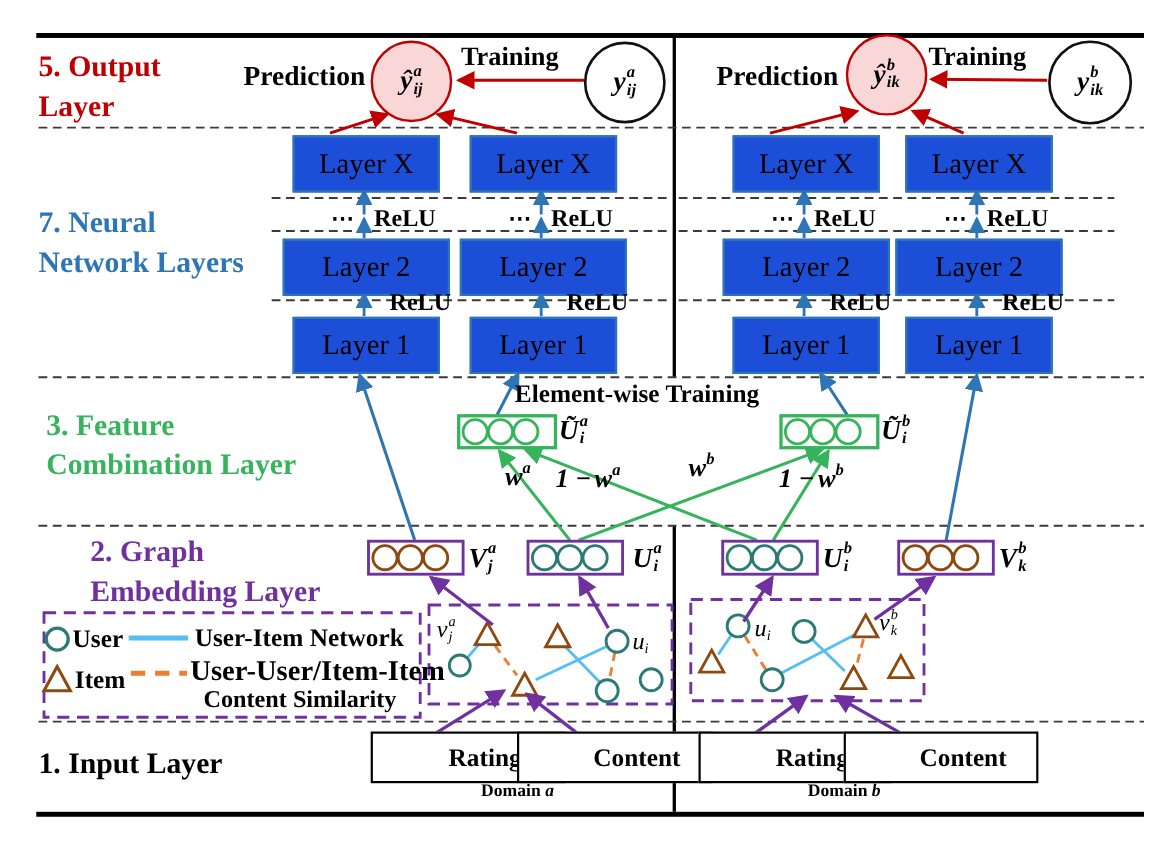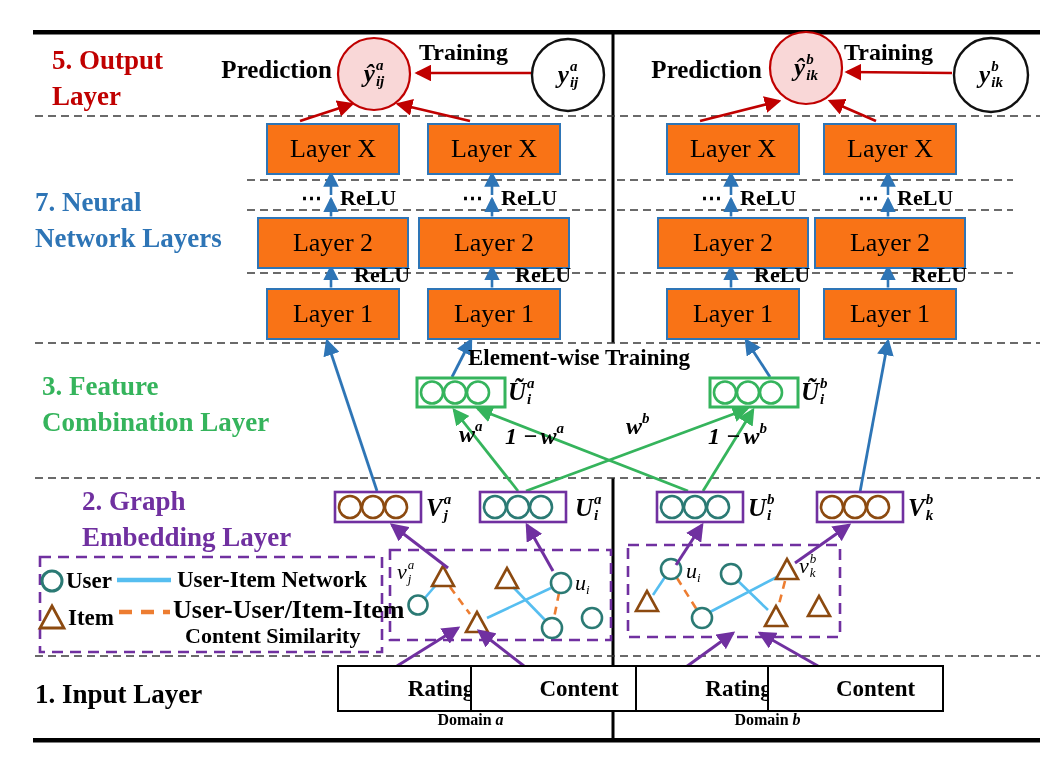--- a/index.html
+++ b/index.html
@@ -4,21 +4,21 @@
 <style>
   html,body{margin:0;padding:0;background:#fff;}
   .canvas{position:relative;width:1064px;height:774px;background:#fff;
           font-family:"Liberation Serif","DejaVu Serif",serif;overflow:hidden;}
   svg.layer{position:absolute;left:0;top:0;z-index:1;}
   .lbl{position:absolute;z-index:2;white-space:nowrap;line-height:1.05;}
   .bold{font-weight:bold;}
   .sect{font-size:27px;font-weight:bold;line-height:1.35;}
   .c-red{color:#C00000;} .c-blue{color:#2E75B6;} .c-green{color:#35B45C;}
   .c-purple{color:#7030A0;} .c-black{color:#000;}
-  .nnbox{position:absolute;z-index:2;background:#f97316;border:2.5px solid #2E75B6;
+  .nnbox{position:absolute;z-index:2;background:#1d4ed8;border:2.5px solid #2E75B6;
          display:flex;align-items:center;justify-content:center;font-size:26px;color:#000;text-align:right;}
   .inbox{position:absolute;z-index:2;background:#fff;border:2.5px solid #000;
          display:flex;align-items:center;justify-content:center;font-size:23px;font-weight:bold;padding-left:40px;}
   .math{position:absolute;z-index:3;display:flex;align-items:center;
         font-style:italic;font-weight:bold;font-size:25px;line-height:1;color:#000;}
   .math.center{transform:translate(-50%,-50%);}
   .math.normalw{font-weight:normal;font-size:22px;}
   .stack{display:flex;flex-direction:column;align-items:flex-start;
          font-size:15px;line-height:1.05;margin-left:1px;}
   .supin{font-size:15px;transform:translateY(-8px);}
@@ -198,21 +198,21 @@
     <line x1="553" y1="571" x2="527" y2="525" marker-end="url(#m-purple)"></line>
     <line x1="676" y1="565" x2="702" y2="525" marker-end="url(#m-purple)"></line>
     <line x1="795" y1="563" x2="849" y2="525" marker-end="url(#m-purple)"></line>
     <line x1="397" y1="666" x2="458" y2="628" marker-end="url(#m-purple)"></line>
     <line x1="524" y1="666" x2="479" y2="631" marker-end="url(#m-purple)"></line>
     <line x1="686" y1="667" x2="733" y2="633" marker-end="url(#m-purple)"></line>
     <line x1="818" y1="666" x2="760" y2="633" marker-end="url(#m-purple)"></line>
   </g>
 </svg>
 
-<div class="lbl sect c-red" style="left:52px;top:42px;">
+<div class="lbl sect c-red" style="left:35px;top:42px;">
   <div>5. Output</div>
       <div>Layer</div>
 </div>
 <div class="lbl sect c-blue" style="left:35px;top:184px;">
   <div>7. Neural</div>
       <div>Network Layers</div>
 </div>
 <div class="lbl sect c-green" style="left:42px;top:368px;">
   <div>3. Feature</div>
       <div>Combination Layer</div>

